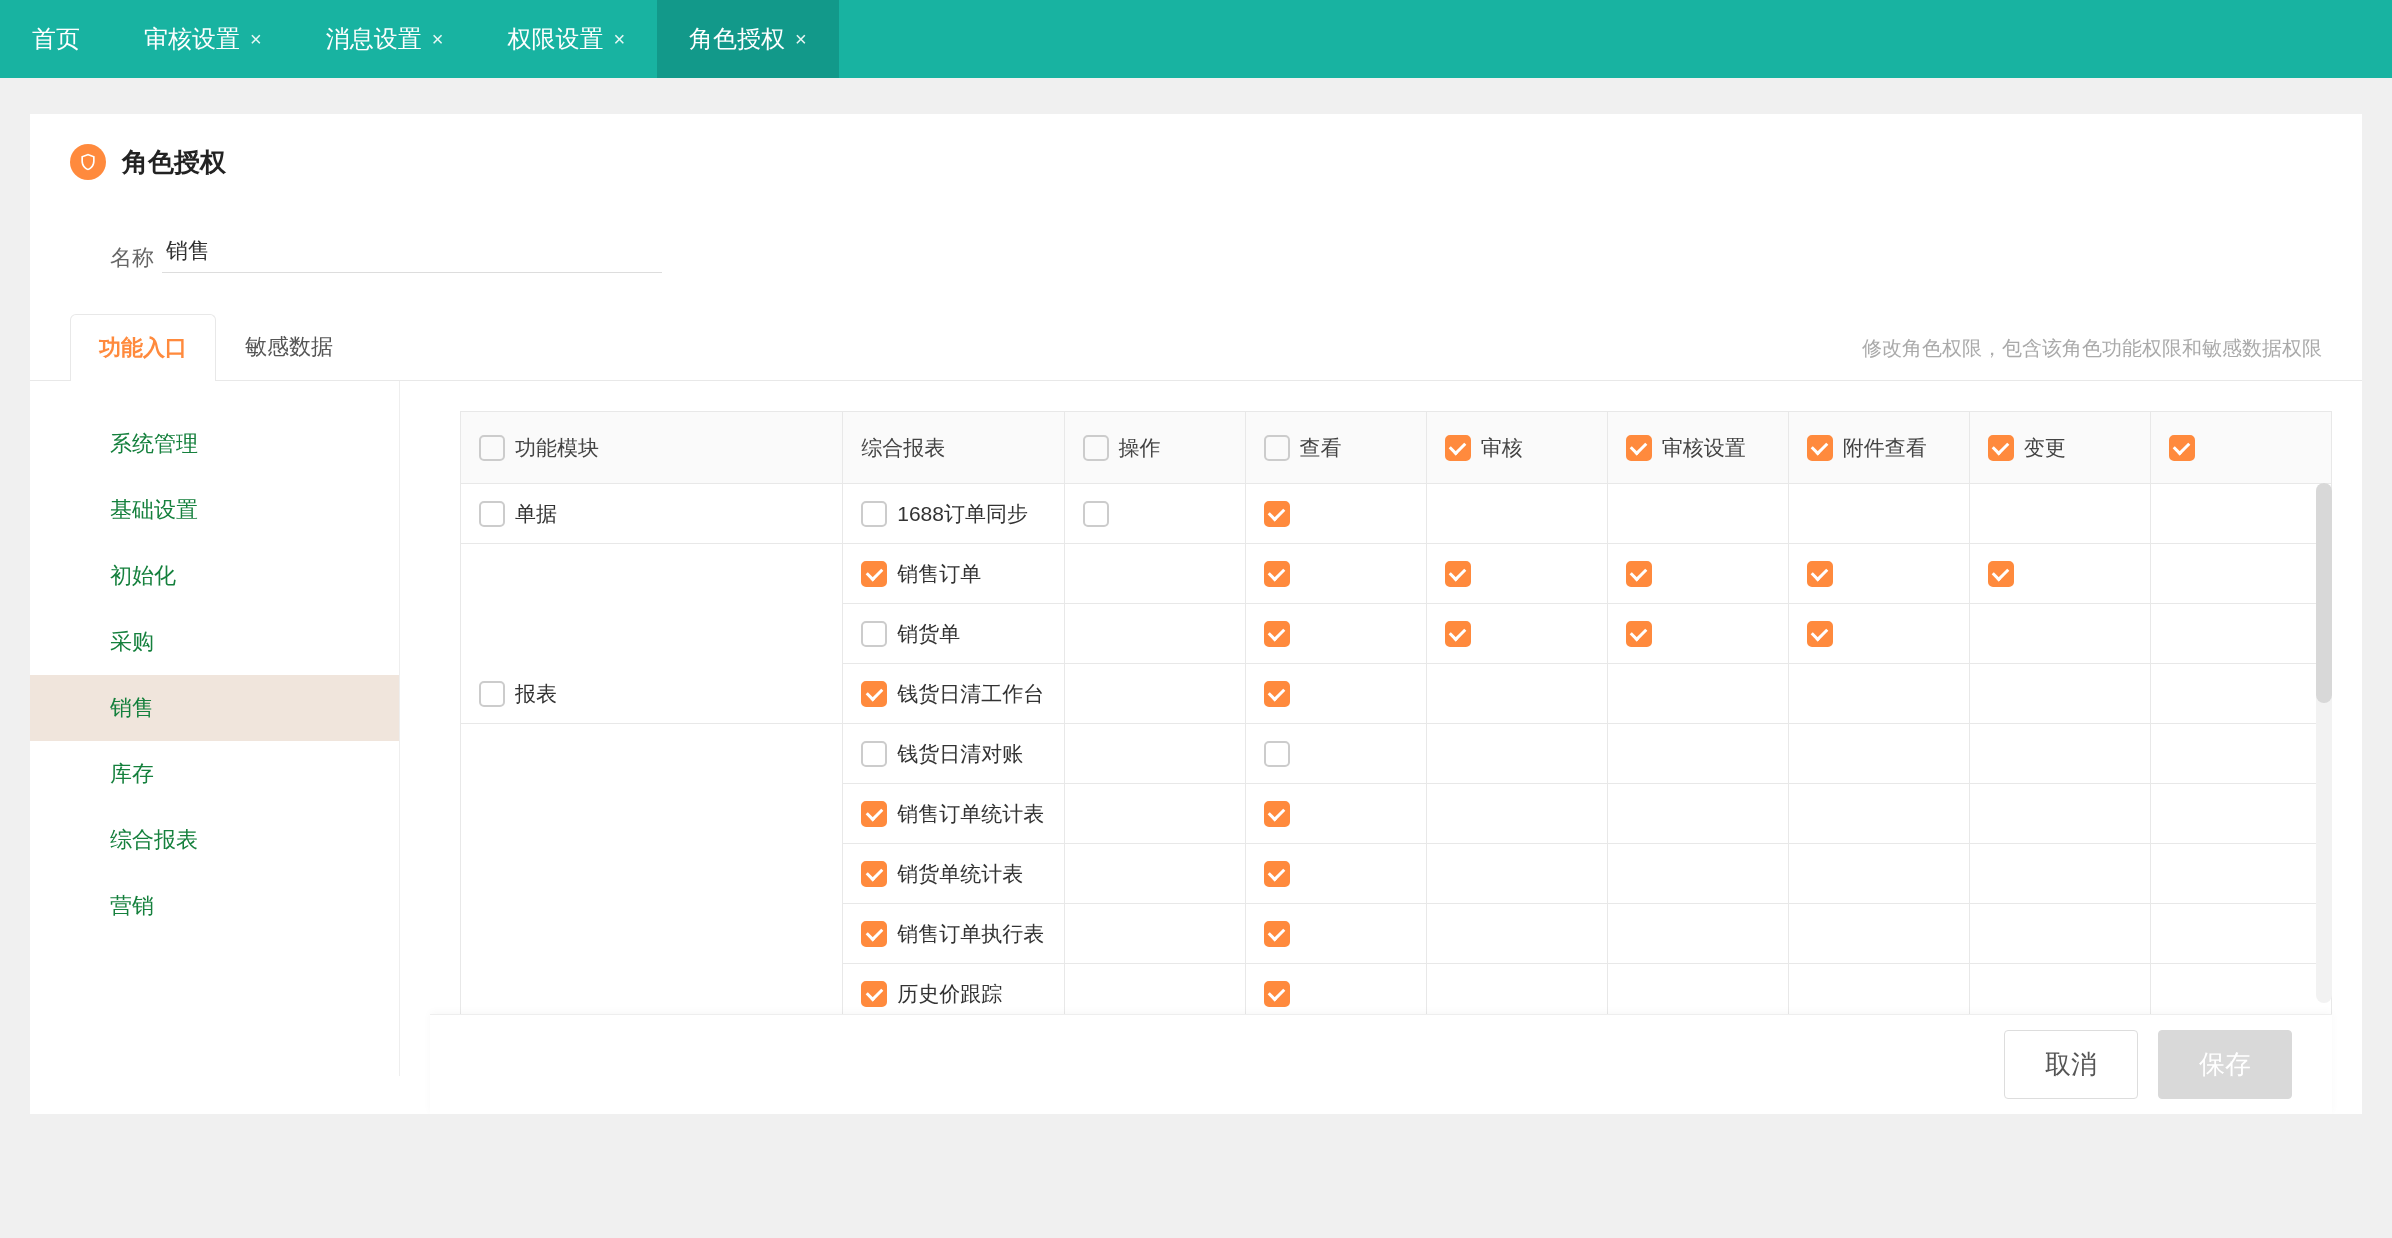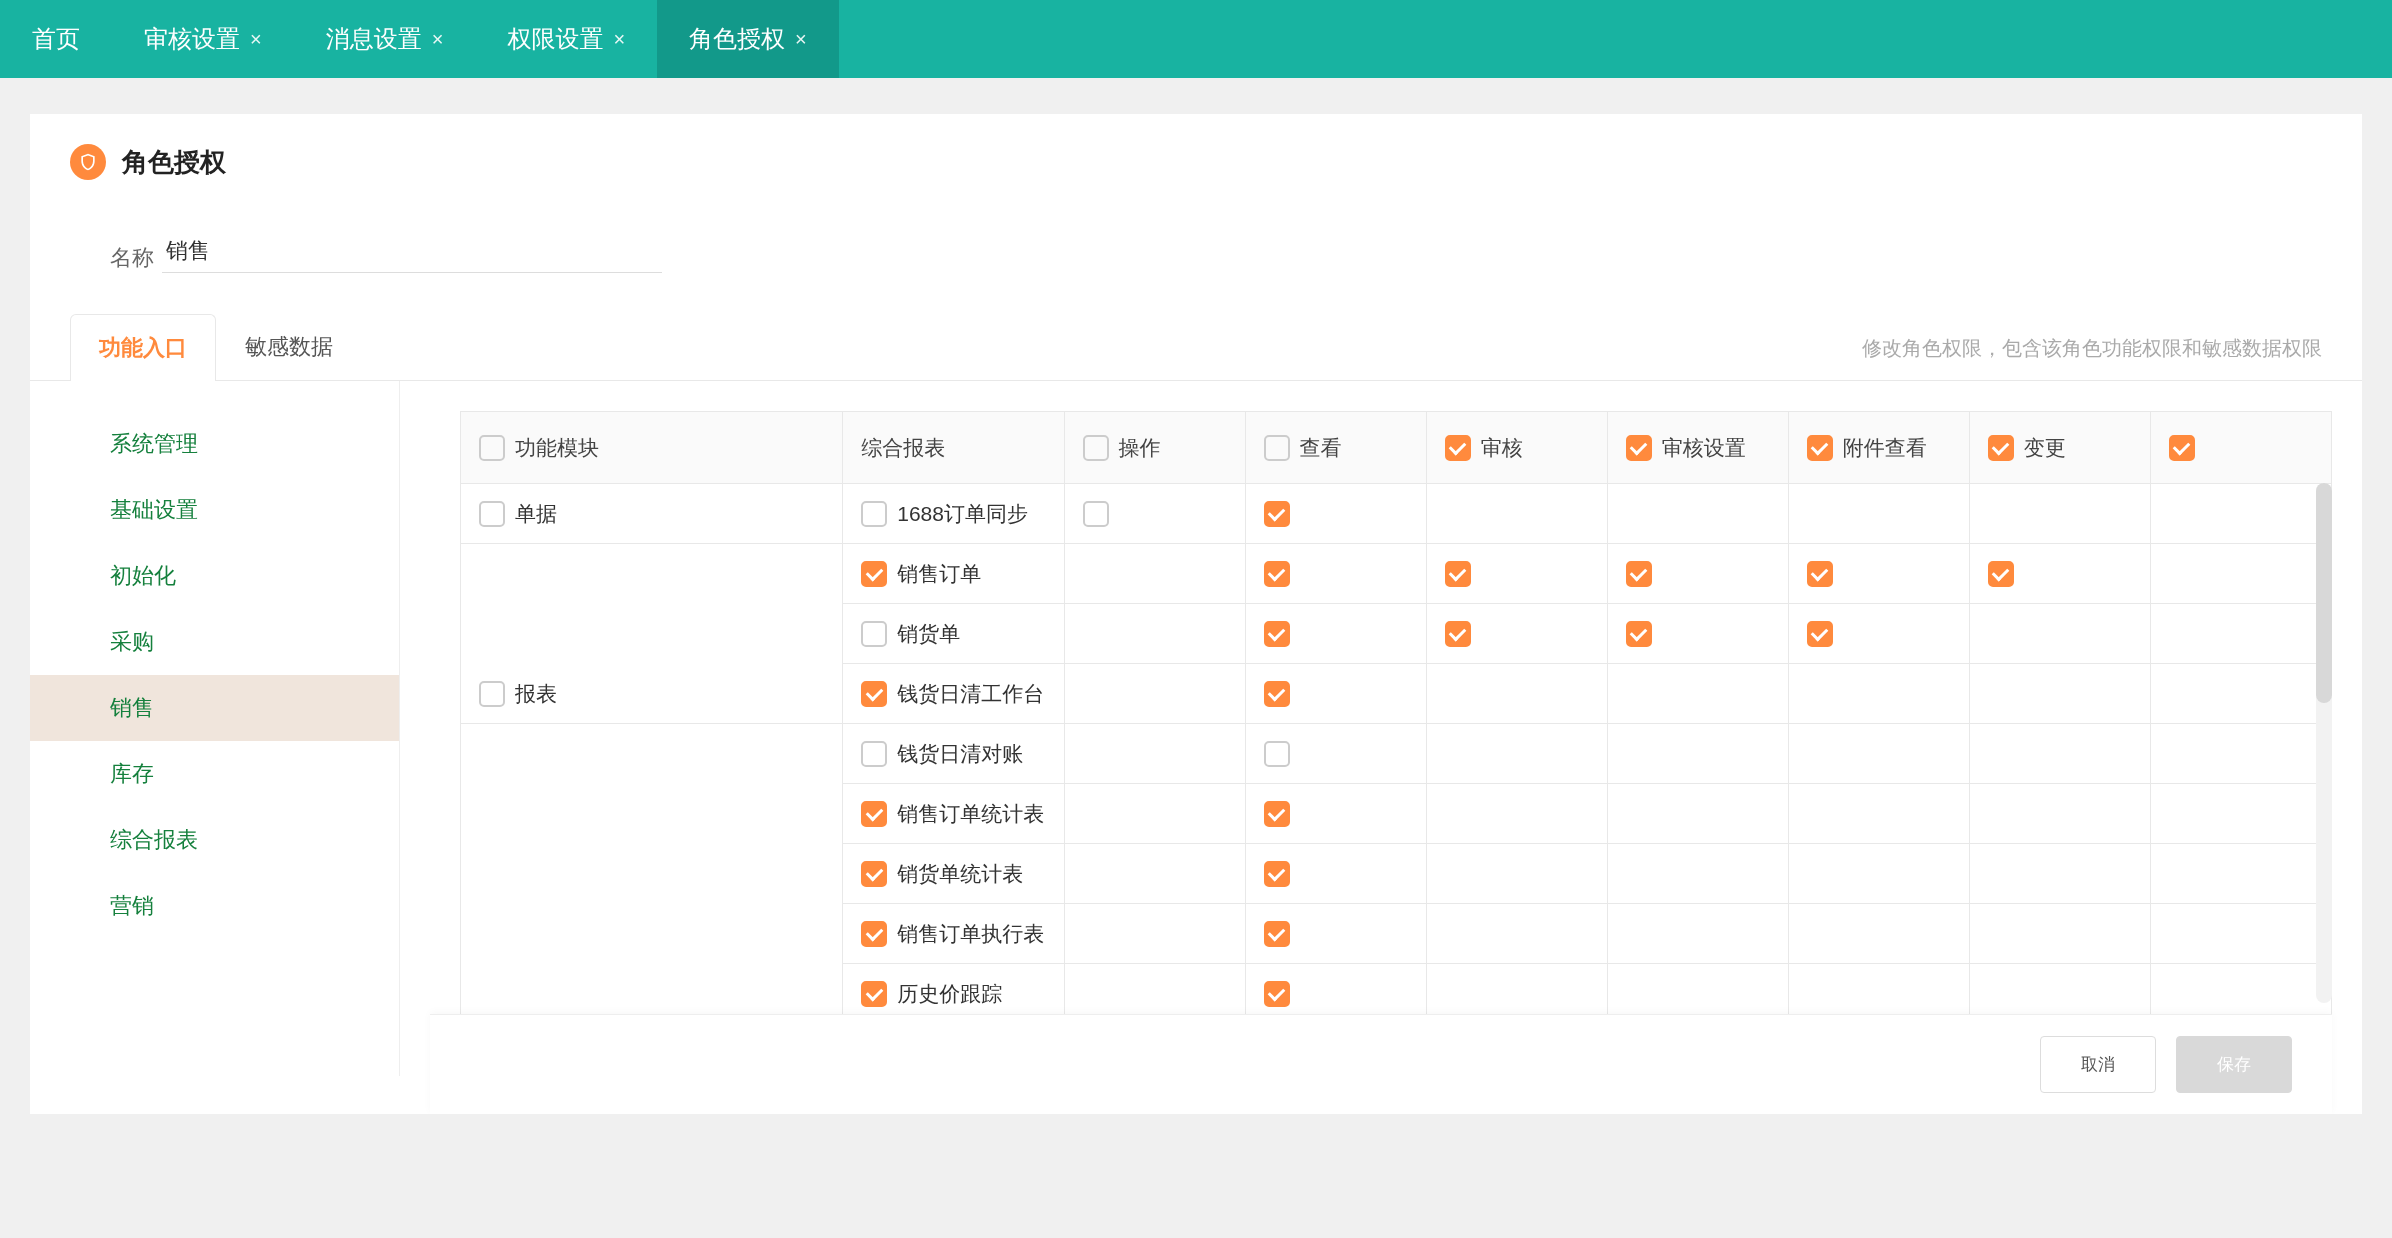--- a/index.html
+++ b/index.html
@@ -54,21 +54,21 @@
 .cb.checked::after { content: ""; width: 12px; height: 7px; border-left: 3px solid #fff; border-bottom: 3px solid #fff; transform: rotate(-45deg) translate(1px,-1px); }
 
 
 .vscroll { position: absolute; right: 30px; top: 102px; width: 16px; height: 520px; background: #f2f2f2; border-radius: 8px; }
 .vthumb { position: absolute; top: 0; width: 16px; height: 220px; background: #d8d8d8; border-radius: 8px; }
 .hscroll-row td { padding: 0; height: 22px; border-left: none; border-right: none; }
 .hseg { height: 14px; background: #c9c9c9; border-radius: 7px; }
 
 
 .footer { position: absolute; left: 400px; right: 30px; bottom: 0; height: 100px; background: #fff; border-top: 1px solid #eee; display: flex; align-items: center; justify-content: flex-end; gap: 20px; padding: 0 40px; box-shadow: 0 -2px 8px rgba(0,0,0,.03); }
-.btn { padding: 16px 40px; border-radius: 4px; font-size: 17px; cursor: pointer; border: 1px solid #ddd; background: #fff; color: #555; }
+.btn { padding: 16px 40px; border-radius: 4px; font-size: 26px; cursor: pointer; border: 1px solid #ddd; background: #fff; color: #555; }
 .btn.primary { background: #d9d9d9; color: #fff; border-color: #d9d9d9; }
 
 .col-mod { width: 380px; }
 .col-func { width: 210px; }
 .col-act { width: 180px; }
 </style>
 </head>
 <body>
 
 <div class="topnav" id="topnav">

